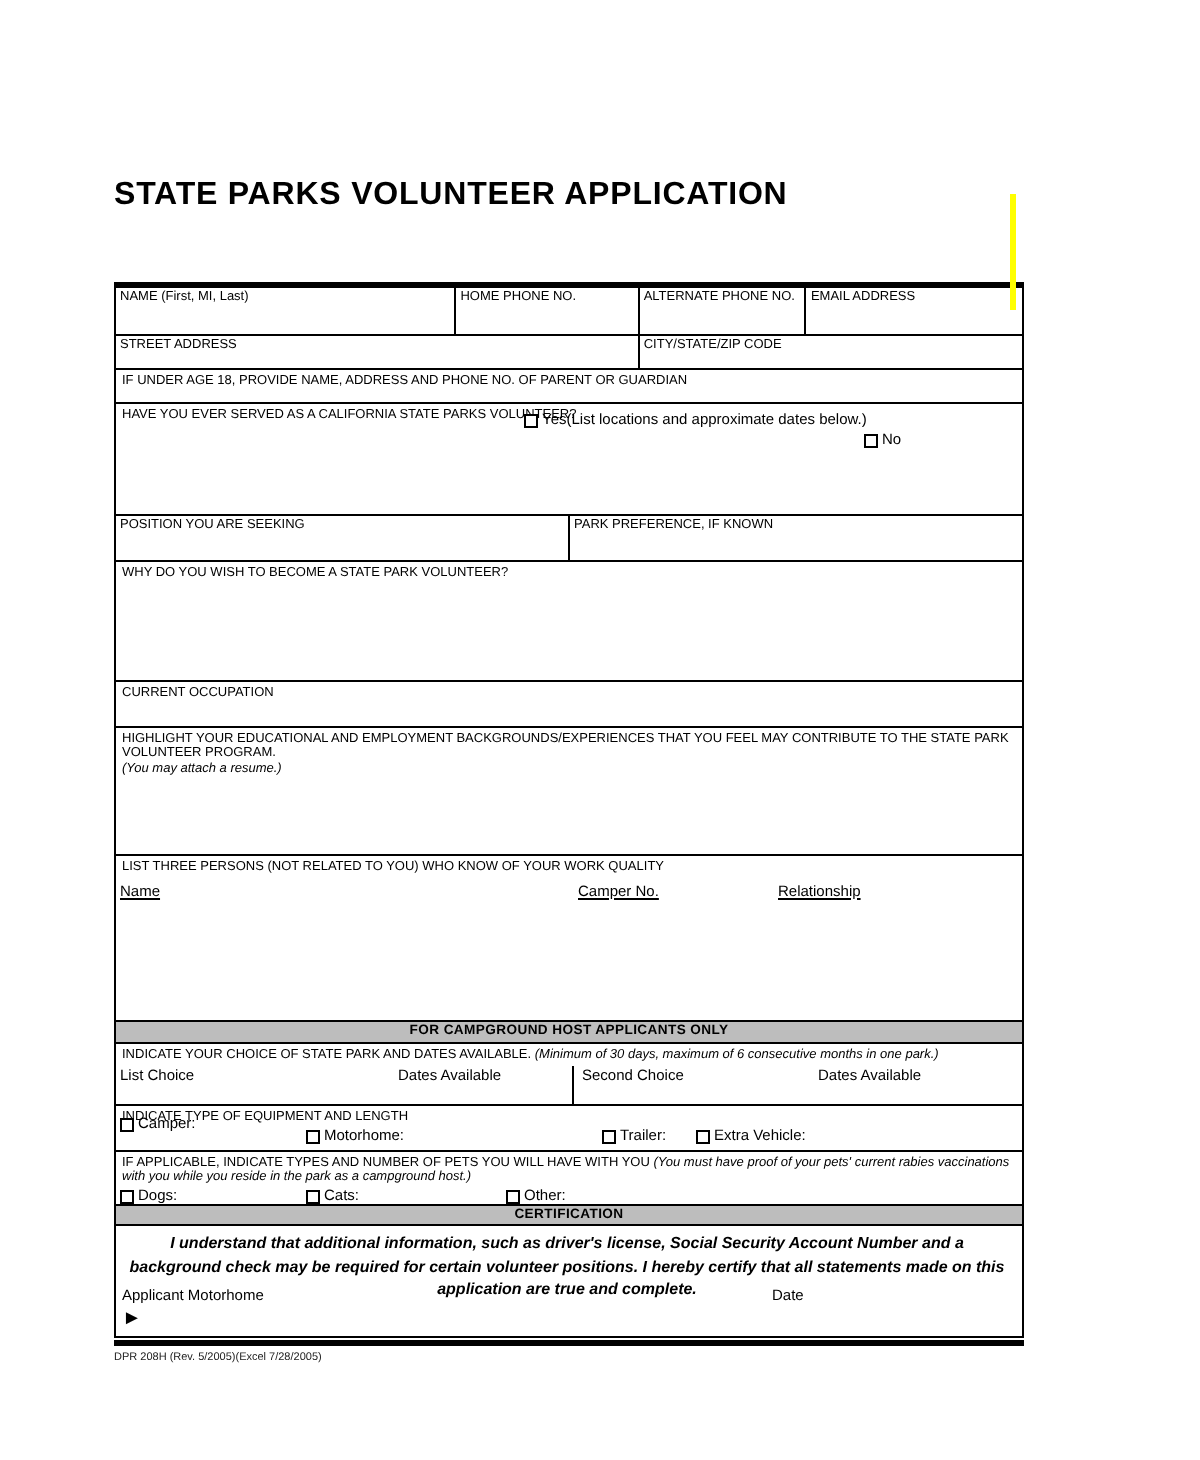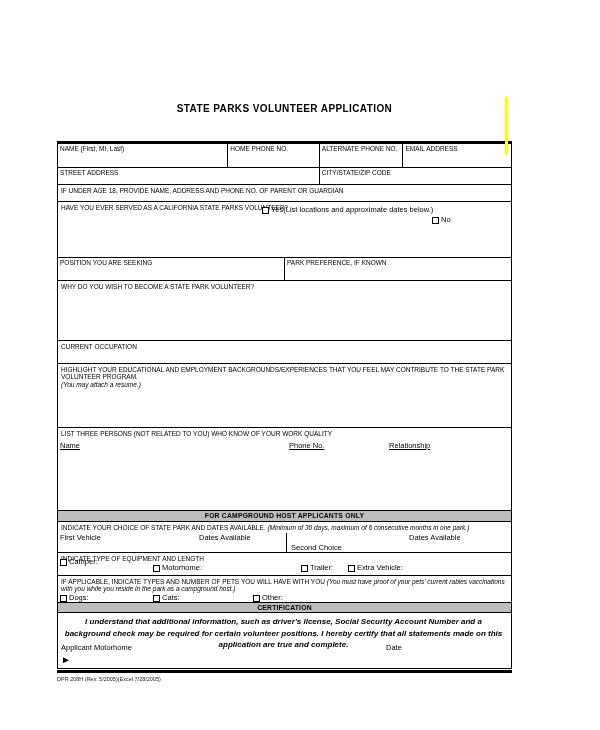--- a/index.html
+++ b/index.html
@@ -2,22 +2,22 @@
 <html style="--section-header-bg: #bdbdbd; --highlight-bar: #ffff00; --border: #000000;"><head>
 <meta charset="utf-8">
 <style>
   * { margin:0; padding:0; box-sizing:border-box; }
   body { background:#ffffff; }
   .page {
     position:relative; width:600px; height:730px; background:#ffffff;
     font-family:"Liberation Sans", sans-serif; color:#000; overflow:hidden;
   }
   .title {
-    position:absolute; left:57px; top:103px; width:455px;
-    text-align:center; font-size:10px; font-weight:bold; letter-spacing:.4px;
+    position:absolute; left:57px; top:89px; width:455px;
+    font-size:16px; font-weight:bold; letter-spacing:.4px;
   }
   .highlight-bar {
     position:absolute; left:505px; top:97px; width:3px; height:58px;
     background:var(--highlight-bar,#ffff00); z-index:5;
   }
   .form-table {
     position:absolute; left:57px; top:141px; width:455px;
     border:1px solid var(--border,#000); border-top:3px solid var(--border,#000);
     background:#fff;
   }
@@ -131,31 +131,31 @@
     </div>
 
     <div class="row r8 pad">
       <span class="lbl">HIGHLIGHT YOUR EDUCATIONAL AND EMPLOYMENT BACKGROUNDS/EXPERIENCES THAT YOU FEEL MAY CONTRIBUTE TO THE STATE PARK VOLUNTEER PROGRAM.</span>
       <span class="lbl note">(You may attach a resume.)</span>
     </div>
 
     <div class="row r9 pad">
       <span class="lbl">LIST THREE PERSONS (NOT RELATED TO YOU) WHO KNOW OF YOUR WORK QUALITY</span>
       <span class="abs small uline" style="left:2px; top:13px;">Name</span>
-      <span class="abs small uline" style="left:231px; top:13px;">Phone No.</span>
+      <span class="abs small uline" style="left:231px; top:13px;">Camper No.</span>
       <span class="abs small uline" style="left:331px; top:13px;">Relationship</span>
     </div>
 
     <div class="row r10 gray-head">FOR CAMPGROUND HOST APPLICANTS ONLY</div>
 
     <div class="row r11 pad">
       <span class="lbl"><span>INDICATE YOUR CHOICE OF STATE PARK AND DATES AVAILABLE.</span> <span class="note">(Minimum of 30 days, maximum of 6 consecutive months in one park.)</span></span>
-      <span class="abs small" style="left:2px; top:11px;">First Vehicle</span>
+      <span class="abs small" style="left:2px; top:11px;">List Choice</span>
       <span class="abs small" style="left:141px; top:11px;">Dates Available</span>
-      <span class="abs small" style="left:233px; top:21px;">Second Choice</span>
+      <span class="abs small" style="left:233px; top:11px;">Second Choice</span>
       <span class="abs small" style="left:351px; top:11px;">Dates Available</span>
       <span class="choice-divider"></span>
     </div>
 
     <div class="row r12 pad">
       <span class="lbl">INDICATE TYPE OF EQUIPMENT AND LENGTH</span>
       <span class="abs opt" style="left:2px; top:4px;">
         <span class="cb"></span><span>Camper:</span>
       </span>
       <span class="abs opt" style="left:95px; top:10px;">

